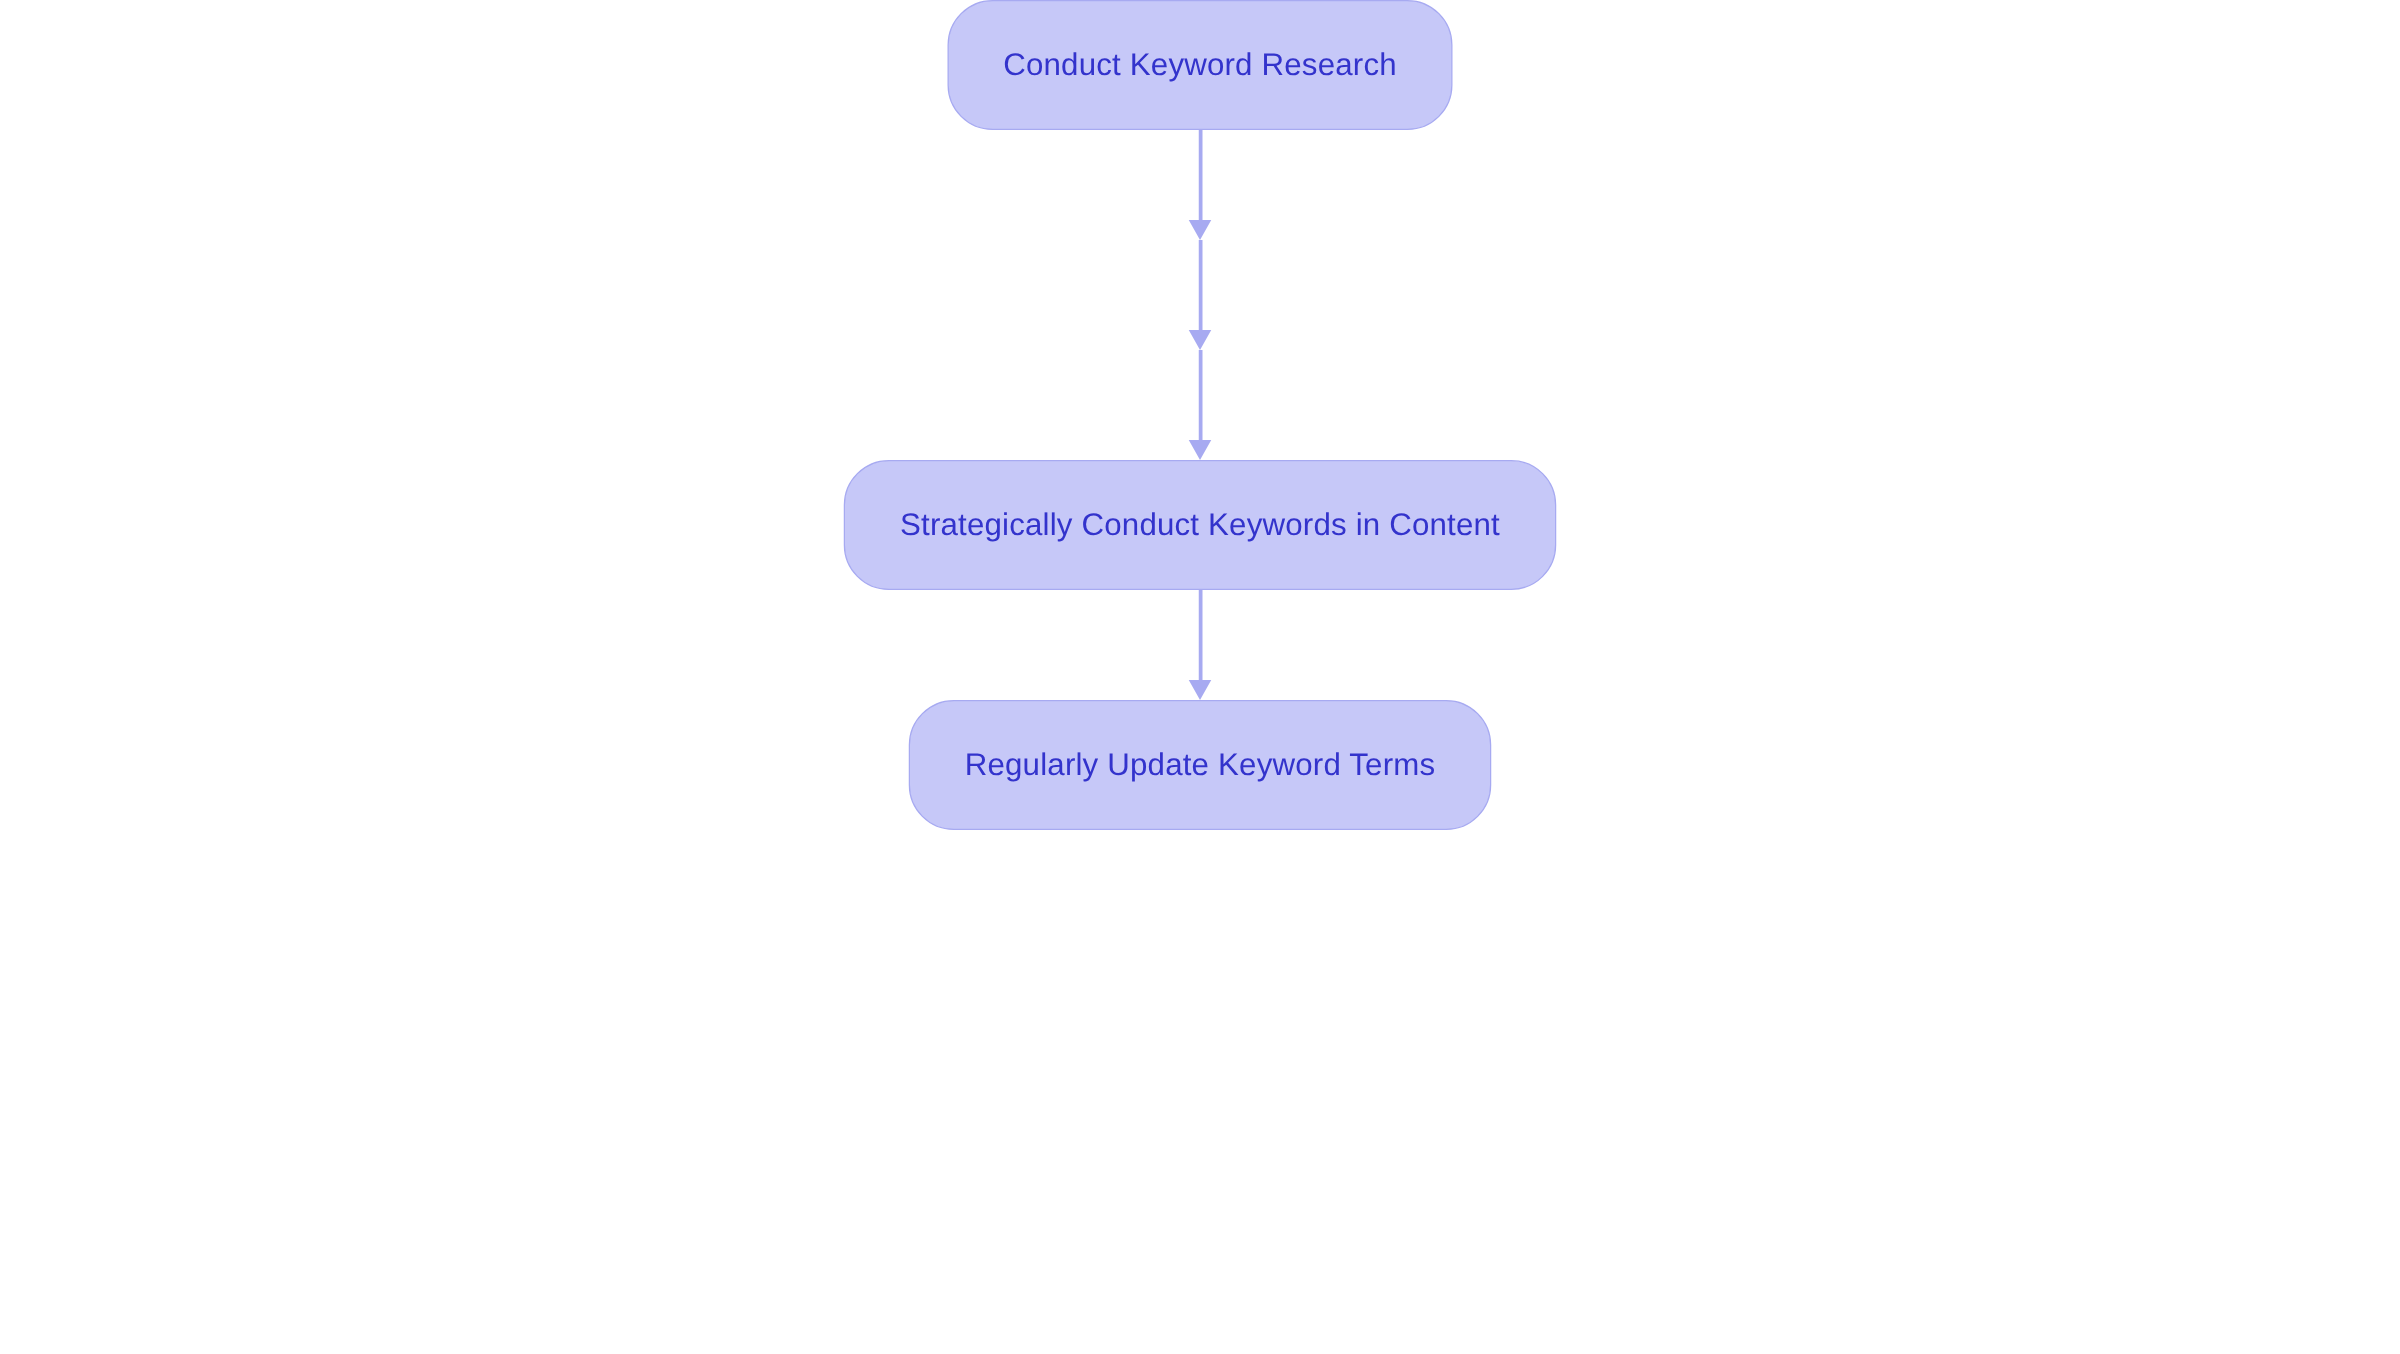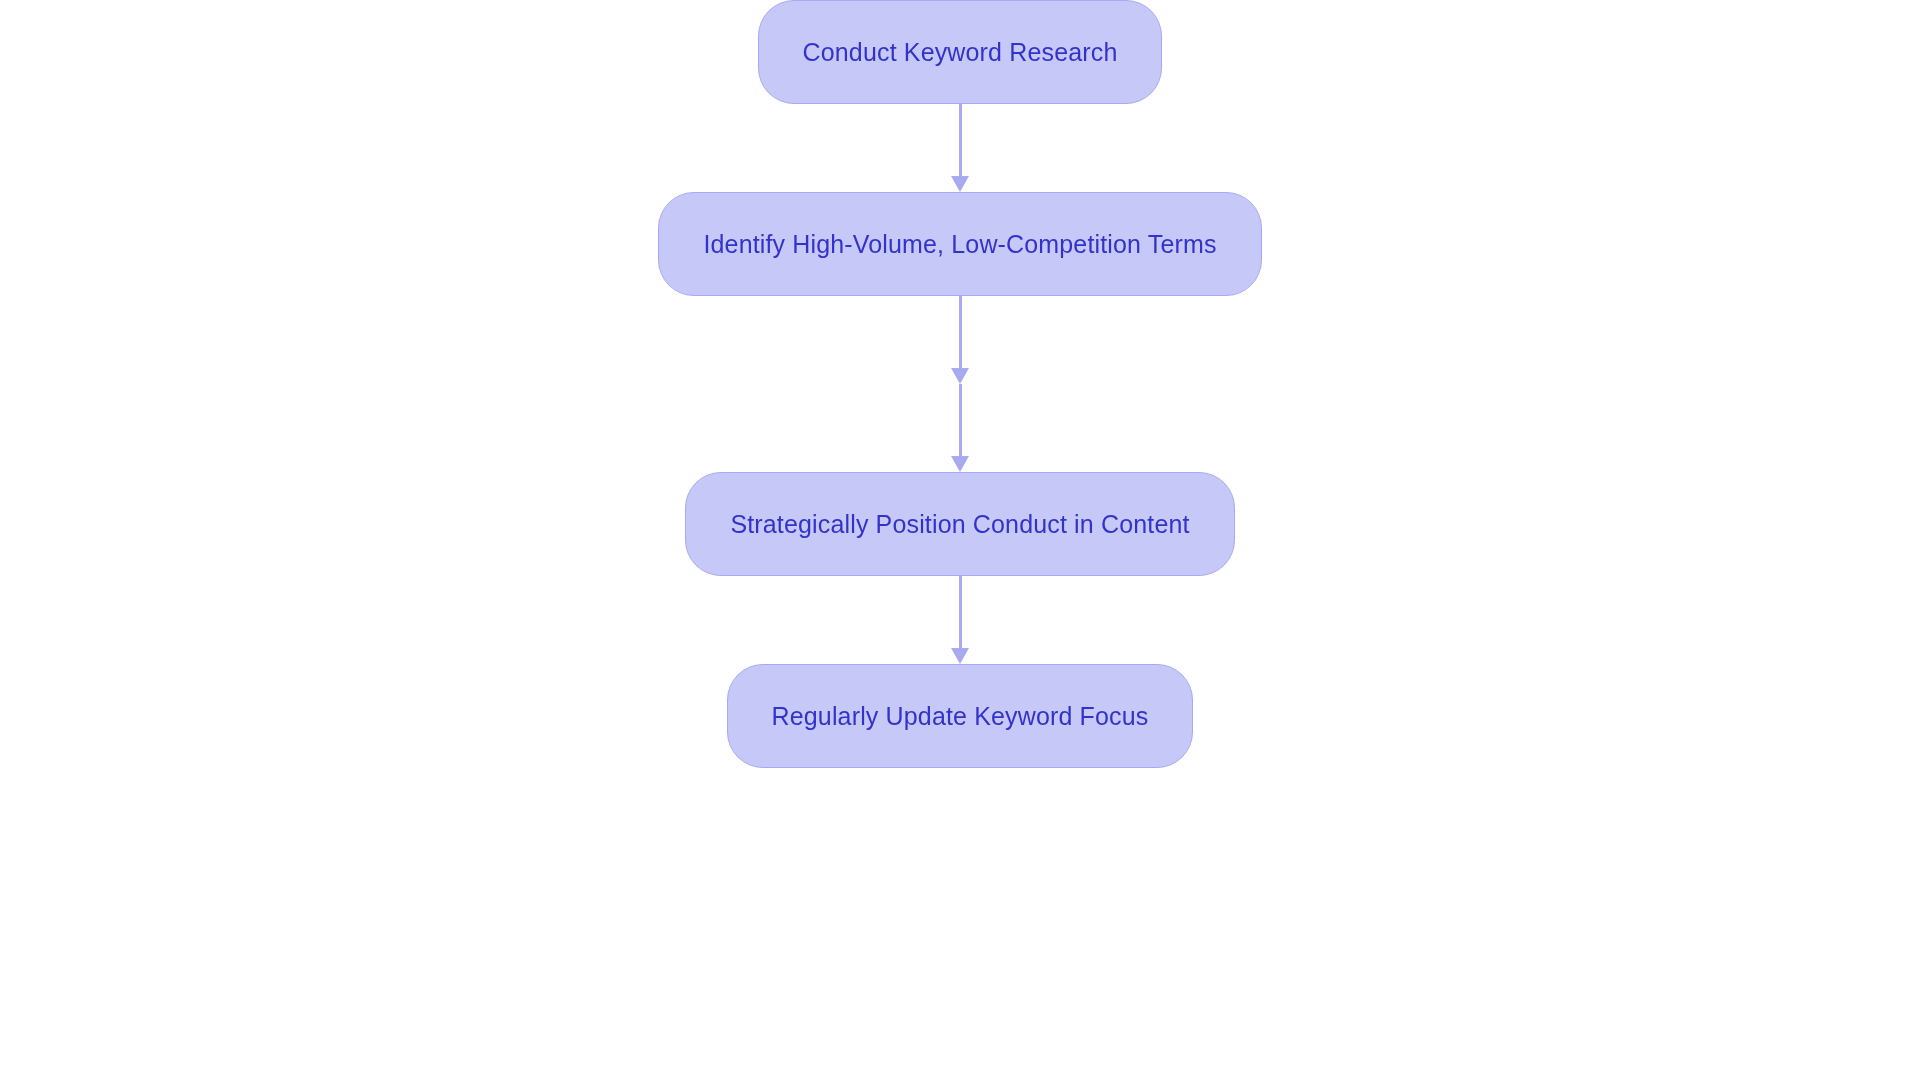--- a/index.html
+++ b/index.html
@@ -97,43 +97,40 @@
 
       <div class="node">
         <span>Conduct Keyword Research</span>
       </div>
 
       <div class="connector">
         <div class="shaft"></div>
         <div class="head"></div>
       </div>
 
-      <div class="node">
-        <span>Identify High-Volume, Low-Competition Terms</span>
-      </div>
 
       <div class="connector">
         <div class="shaft"></div>
         <div class="head"></div>
       </div>
 
 
       <div class="connector">
         <div class="shaft"></div>
         <div class="head"></div>
       </div>
 
       <div class="node">
-        <span>Strategically Position Conduct in Content</span>
+        <span>Strategically Conduct Keywords in Content</span>
       </div>
 
       <div class="connector">
         <div class="shaft"></div>
         <div class="head"></div>
       </div>
 
       <div class="node">
-        <span>Regularly Update Keyword Focus</span>
+        <span>Regularly Update Keyword Terms</span>
       </div>
 
     </div>
   </div>
 </div>
 
 </body></html>

